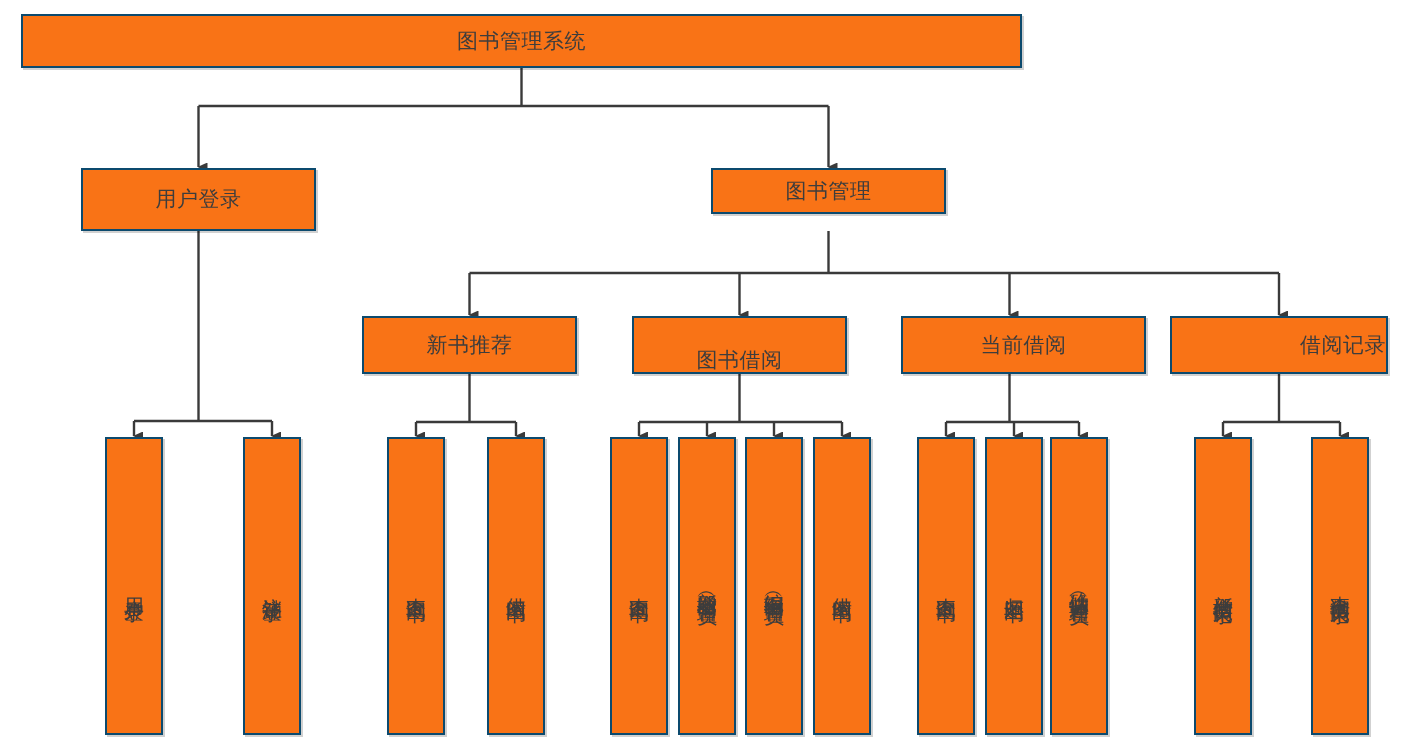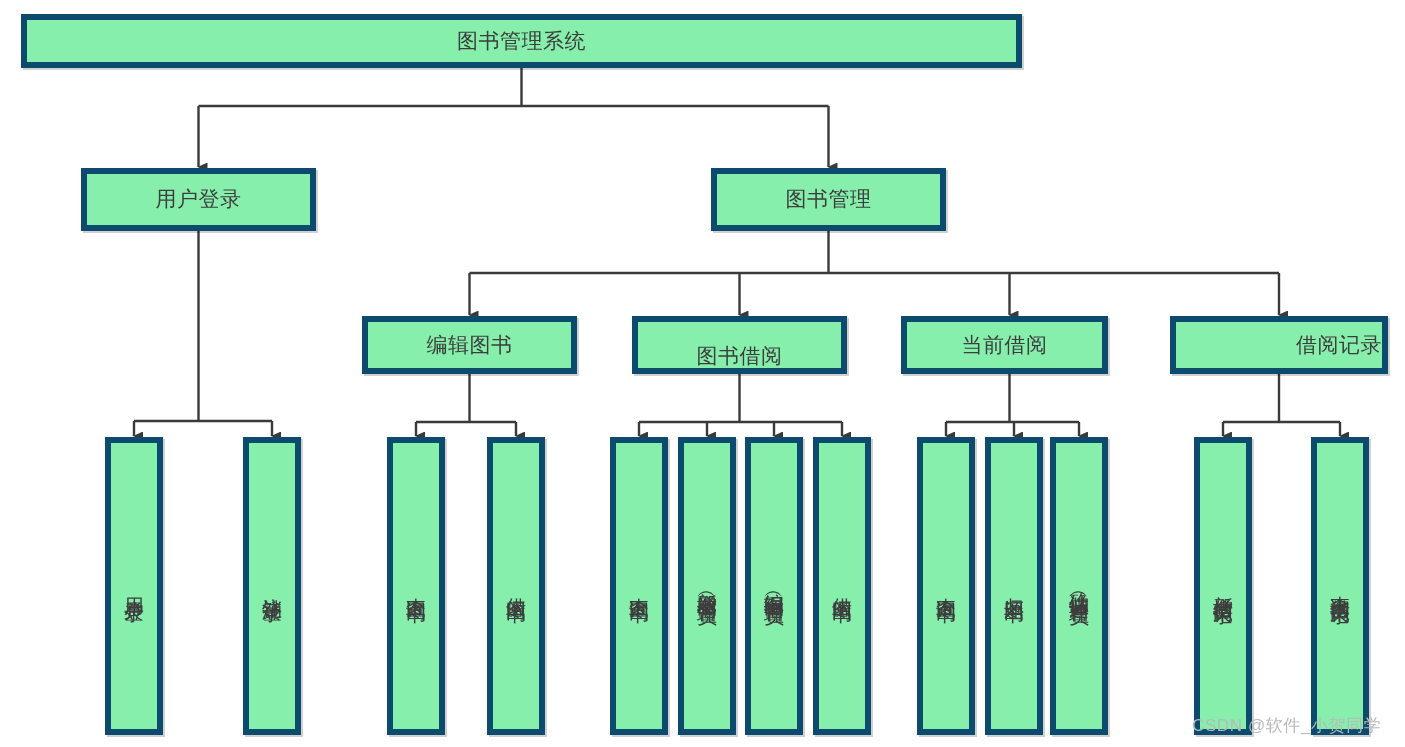--- a/index.html
+++ b/index.html
@@ -21,22 +21,22 @@
     position: absolute;
     left: 0;
     top: 0;
     width: 1405px;
     height: 747px;
     pointer-events: none;
   }
   .node {
     position: absolute;
     box-sizing: border-box;
-    background: #86efac;
-    border: 6px solid #0c4a6e;
+    background: #f97316;
+    border: 2px solid #0c4a6e;
     display: flex;
     align-items: center;
     justify-content: center;
     box-shadow: 2px 2px 0 rgba(0,0,0,0.18);
   }
   .node-label {
     color: #3d3d3d;
     font-size: 21px;
     line-height: 1.15;
     letter-spacing: 0.5px;
@@ -108,30 +108,30 @@
       </g>
   </svg>
 
   <div id="node-layer">
       <div class="node" style="left: 21px; top: 14px; width: 1001px; height: 54px;">
         <div class="node-label">图书管理系统</div>
       </div>
       <div class="node" style="left: 81px; top: 168px; width: 235px; height: 63px;">
         <div class="node-label">用户登录</div>
       </div>
-      <div class="node" style="left: 711px; top: 168px; width: 235px; height: 63px; font-family: Liberation Serif, serif;">
+      <div class="node" style="left: 711px; top: 168px; width: 235px; height: 46px; font-family: Liberation Serif, serif;">
         <div class="node-label">图书管理</div>
       </div>
       <div class="node" style="left: 362px; top: 316px; width: 215px; height: 58px;">
-        <div class="node-label">编辑图书</div>
+        <div class="node-label">新书推荐</div>
       </div>
       <div class="node" style="left: 632px; top: 316px; width: 215px; height: 58px; align-items: flex-end;">
         <div class="node-label">图书借阅</div>
       </div>
-      <div class="node" style="left: 901px; top: 316px; width: 207px; height: 58px;">
+      <div class="node" style="left: 901px; top: 316px; width: 245px; height: 58px;">
         <div class="node-label">当前借阅</div>
       </div>
       <div class="node" style="left: 1170px; top: 316px; width: 218px; height: 58px; justify-content: flex-end;">
         <div class="node-label">借阅记录</div>
       </div>
       <div class="node vertical" style="left: 105px; top: 437px; width: 58px; height: 298px;">
         <div class="node-label">用户登录</div>
       </div>
       <div class="node vertical" style="left: 243px; top: 437px; width: 58px; height: 298px;">
         <div class="node-label">注销登录</div>
@@ -164,14 +164,13 @@
         <div class="node-label">确认归还（管理员）</div>
       </div>
       <div class="node vertical" style="left: 1194px; top: 437px; width: 58px; height: 298px;">
         <div class="node-label">新增借阅记录</div>
       </div>
       <div class="node vertical" style="left: 1311px; top: 437px; width: 58px; height: 298px;">
         <div class="node-label">查询借阅记录</div>
       </div>
     </div>
 
-  <div class="watermark" style="left: 1192px; top: 714px;">CSDN @软件_小贺同学</div>
 </div>
 
 </body></html>

